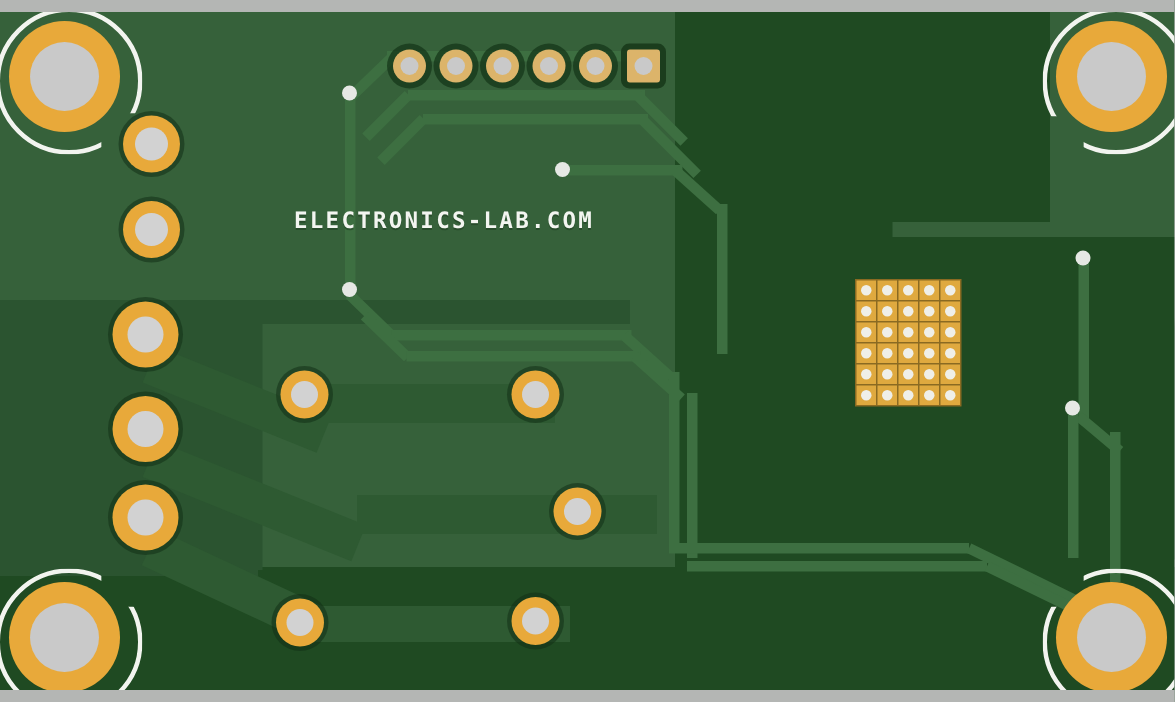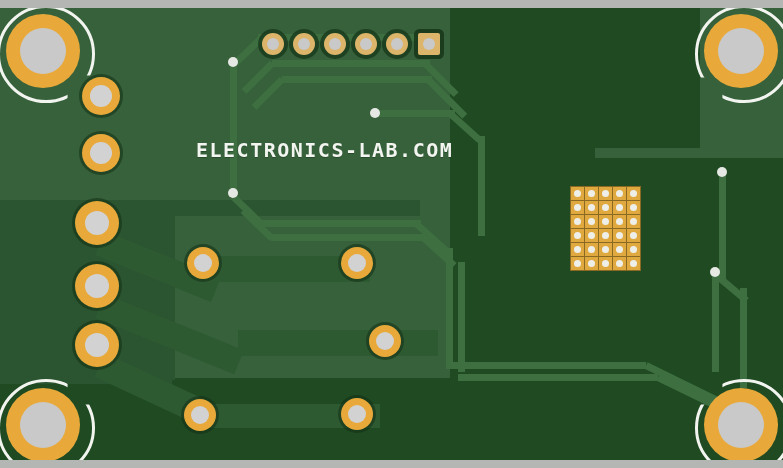--- a/index.html
+++ b/index.html
@@ -97,21 +97,21 @@
     display:block;width:7px;height:7px;border-radius:50%;
     background:#efefe9;
   }
 
   
   .silk{
     position:absolute;
     color:#f3f5f0;
     font-family:"DejaVu Sans Mono","Liberation Mono",monospace;
     font-weight:bold;
-    font-size:20px;
+    font-size:15px;
     letter-spacing:1.5px;
     white-space:nowrap;
     text-shadow:0 1px 0 rgba(20,45,22,.4);
   }
 
   
   .band{position:absolute;left:0;width:783px;background:#b4b6b4;}
   .band.top{top:0;height:8px;}
   .band.bot{bottom:0;height:8px;}
 </style>

